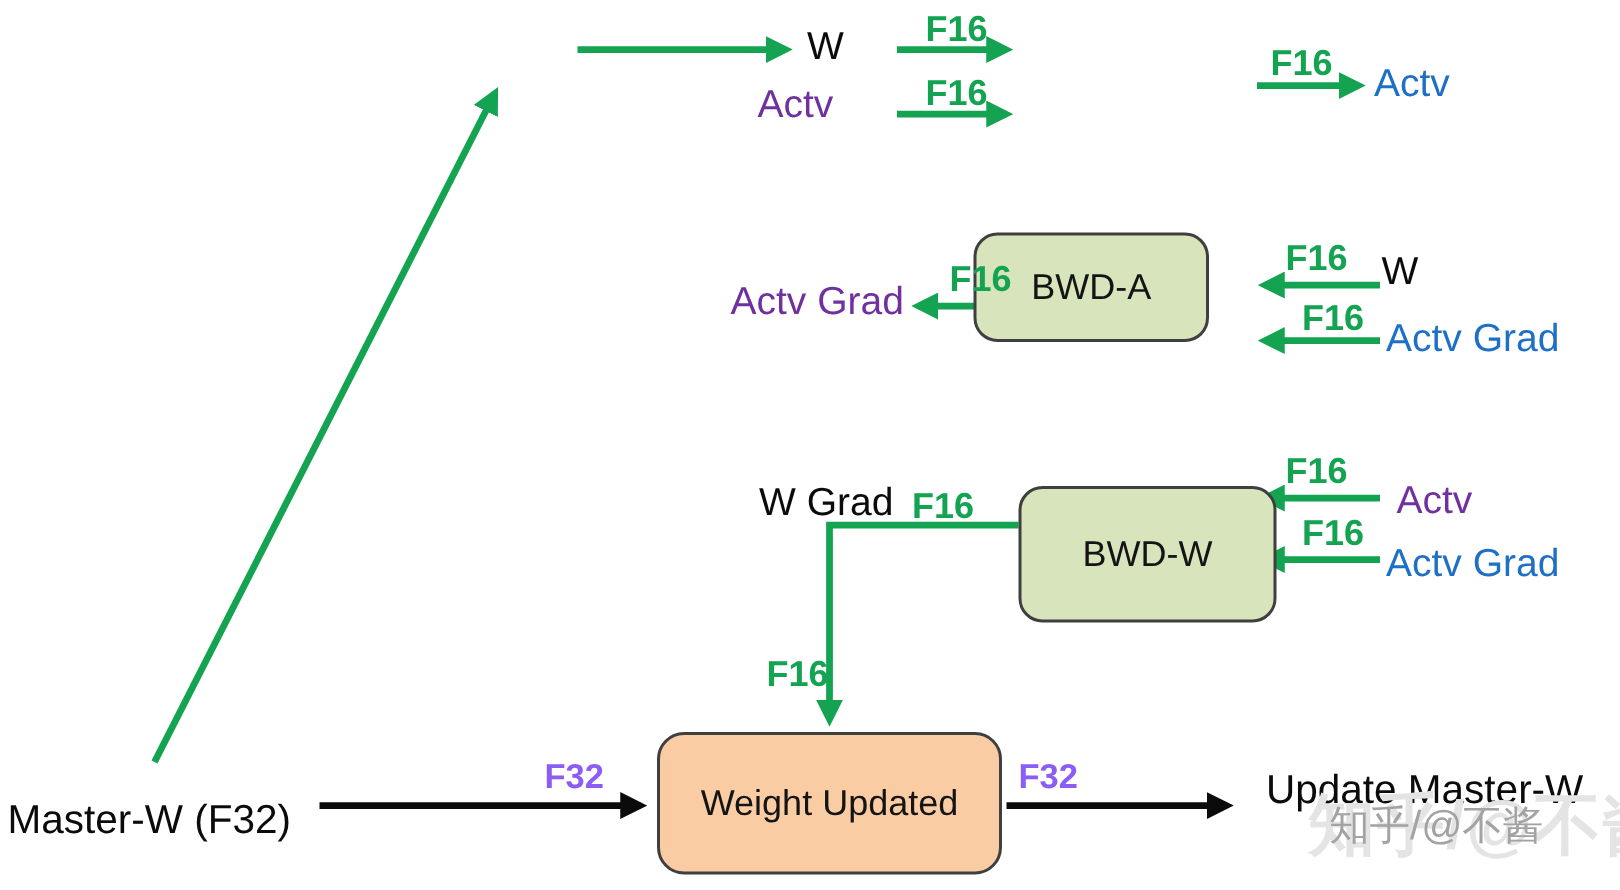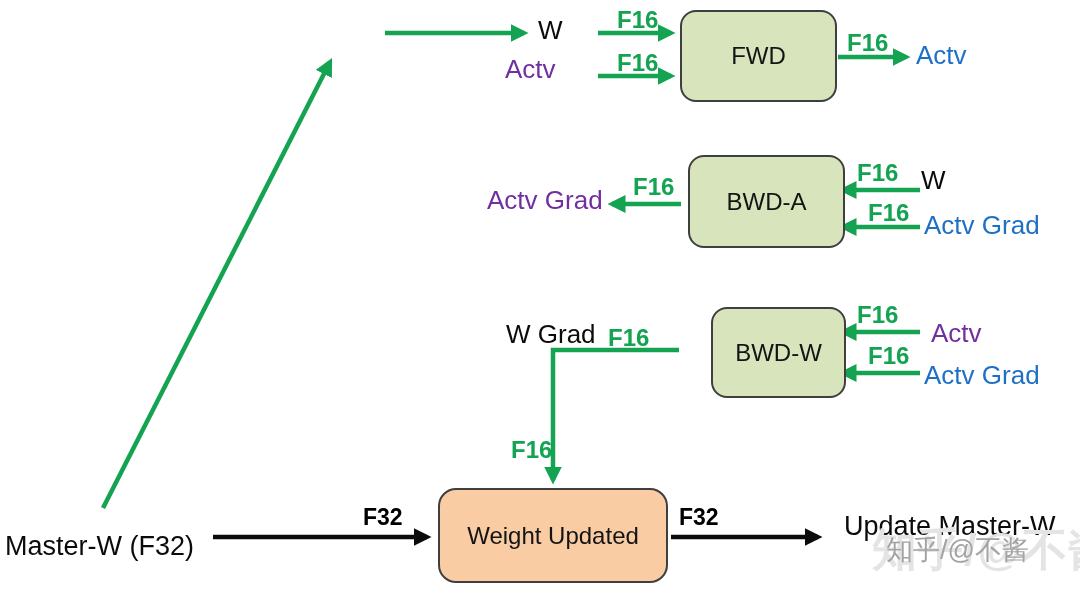--- a/index.html
+++ b/index.html
@@ -10,21 +10,21 @@
   svg.edges { position:absolute; left:0; top:0; width:1080px; height:593px; pointer-events:none; }
   .node {
     position:absolute; display:flex; align-items:center; justify-content:center;
     background:var(--box-green,#d8e4bc); border:2.5px solid var(--box-border,#3f3f3f);
     border-radius:16px; font-size:24px; color:#141414; box-sizing:border-box;
   }
   .node.orange { background:var(--box-orange,#f9cca4); border-radius:18px; }
   .lbl { position:absolute; white-space:nowrap; font-size:26px; color:#0b0b0b; line-height:1.05; }
   .lbl.big { font-size:27px; }
   .f16 { position:absolute; white-space:nowrap; font-weight:bold; font-size:24px; color:var(--green,#13a351); }
-  .f32 { position:absolute; white-space:nowrap; font-weight:bold; font-size:23px; color:#000000; }
+  .f32 { position:absolute; white-space:nowrap; font-weight:bold; font-size:23px; color:#8b5cf6; }
   .purple { color:var(--purple,#7030a0); }
   .blue { color:var(--blue,#1e70c6); }
   .green { color:var(--green,#13a351); }
   .watermark { position:absolute; left:872px; top:508px; width:244px; height:85px; pointer-events:none; }
   .watermark .wm-large {
     position:absolute; left:0; top:12px; font-size:45px; font-weight:bold;
     color:#e4e4e4; letter-spacing:1px; white-space:nowrap;
   }
   .watermark .wm-small {
     position:absolute; left:14px; top:24px; font-size:27px;
@@ -63,27 +63,24 @@
     <line x1="920" y1="332" x2="843" y2="332" stroke="#13a351" stroke-width="4.5" marker-end="url(#ah-green)"></line>
     <line x1="920" y1="373" x2="843" y2="373" stroke="#13a351" stroke-width="4.5" marker-end="url(#ah-green)"></line>
 
     <polyline points="679,350 553,350 553,480" fill="none" stroke="#13a351" stroke-width="4.5" marker-end="url(#ah-green)"></polyline>
 
     <line x1="213" y1="537" x2="427" y2="537" stroke="#0b0b0b" stroke-width="4.5" marker-end="url(#ah-black)"></line>
 
     <line x1="671" y1="537" x2="818" y2="537" stroke="#0b0b0b" stroke-width="4.5" marker-end="url(#ah-black)"></line>
   </svg>
 
-  <div class="node" style="left:680px; top:10px; width:157px; height:92px;">
-    <span>FWD</span>
-  </div>
-  <div class="node" style="left:688px; top:155px; width:157px; height:93px;">
+  <div class="node" style="left:649px; top:155px; width:157px; height:73px;">
     <span>BWD-A</span>
   </div>
-  <div class="node" style="left:679px; top:307px; width:135px; height:91px;margin-left:32px;">
+  <div class="node" style="left:679px; top:324px; width:172px; height:91px;">
     <span>BWD-W</span>
   </div>
   <div class="node orange" style="left:438px; top:488px; width:230px; height:95px;">
     <span>Weight Updated</span>
   </div>
 
 
   <div class="lbl" style="left:538px; top:17px;">W</div>
   <div class="lbl purple" style="left:505px; top:56px;">Actv</div>
   <div class="f16" style="left:617px; top:6px;">F16</div>

